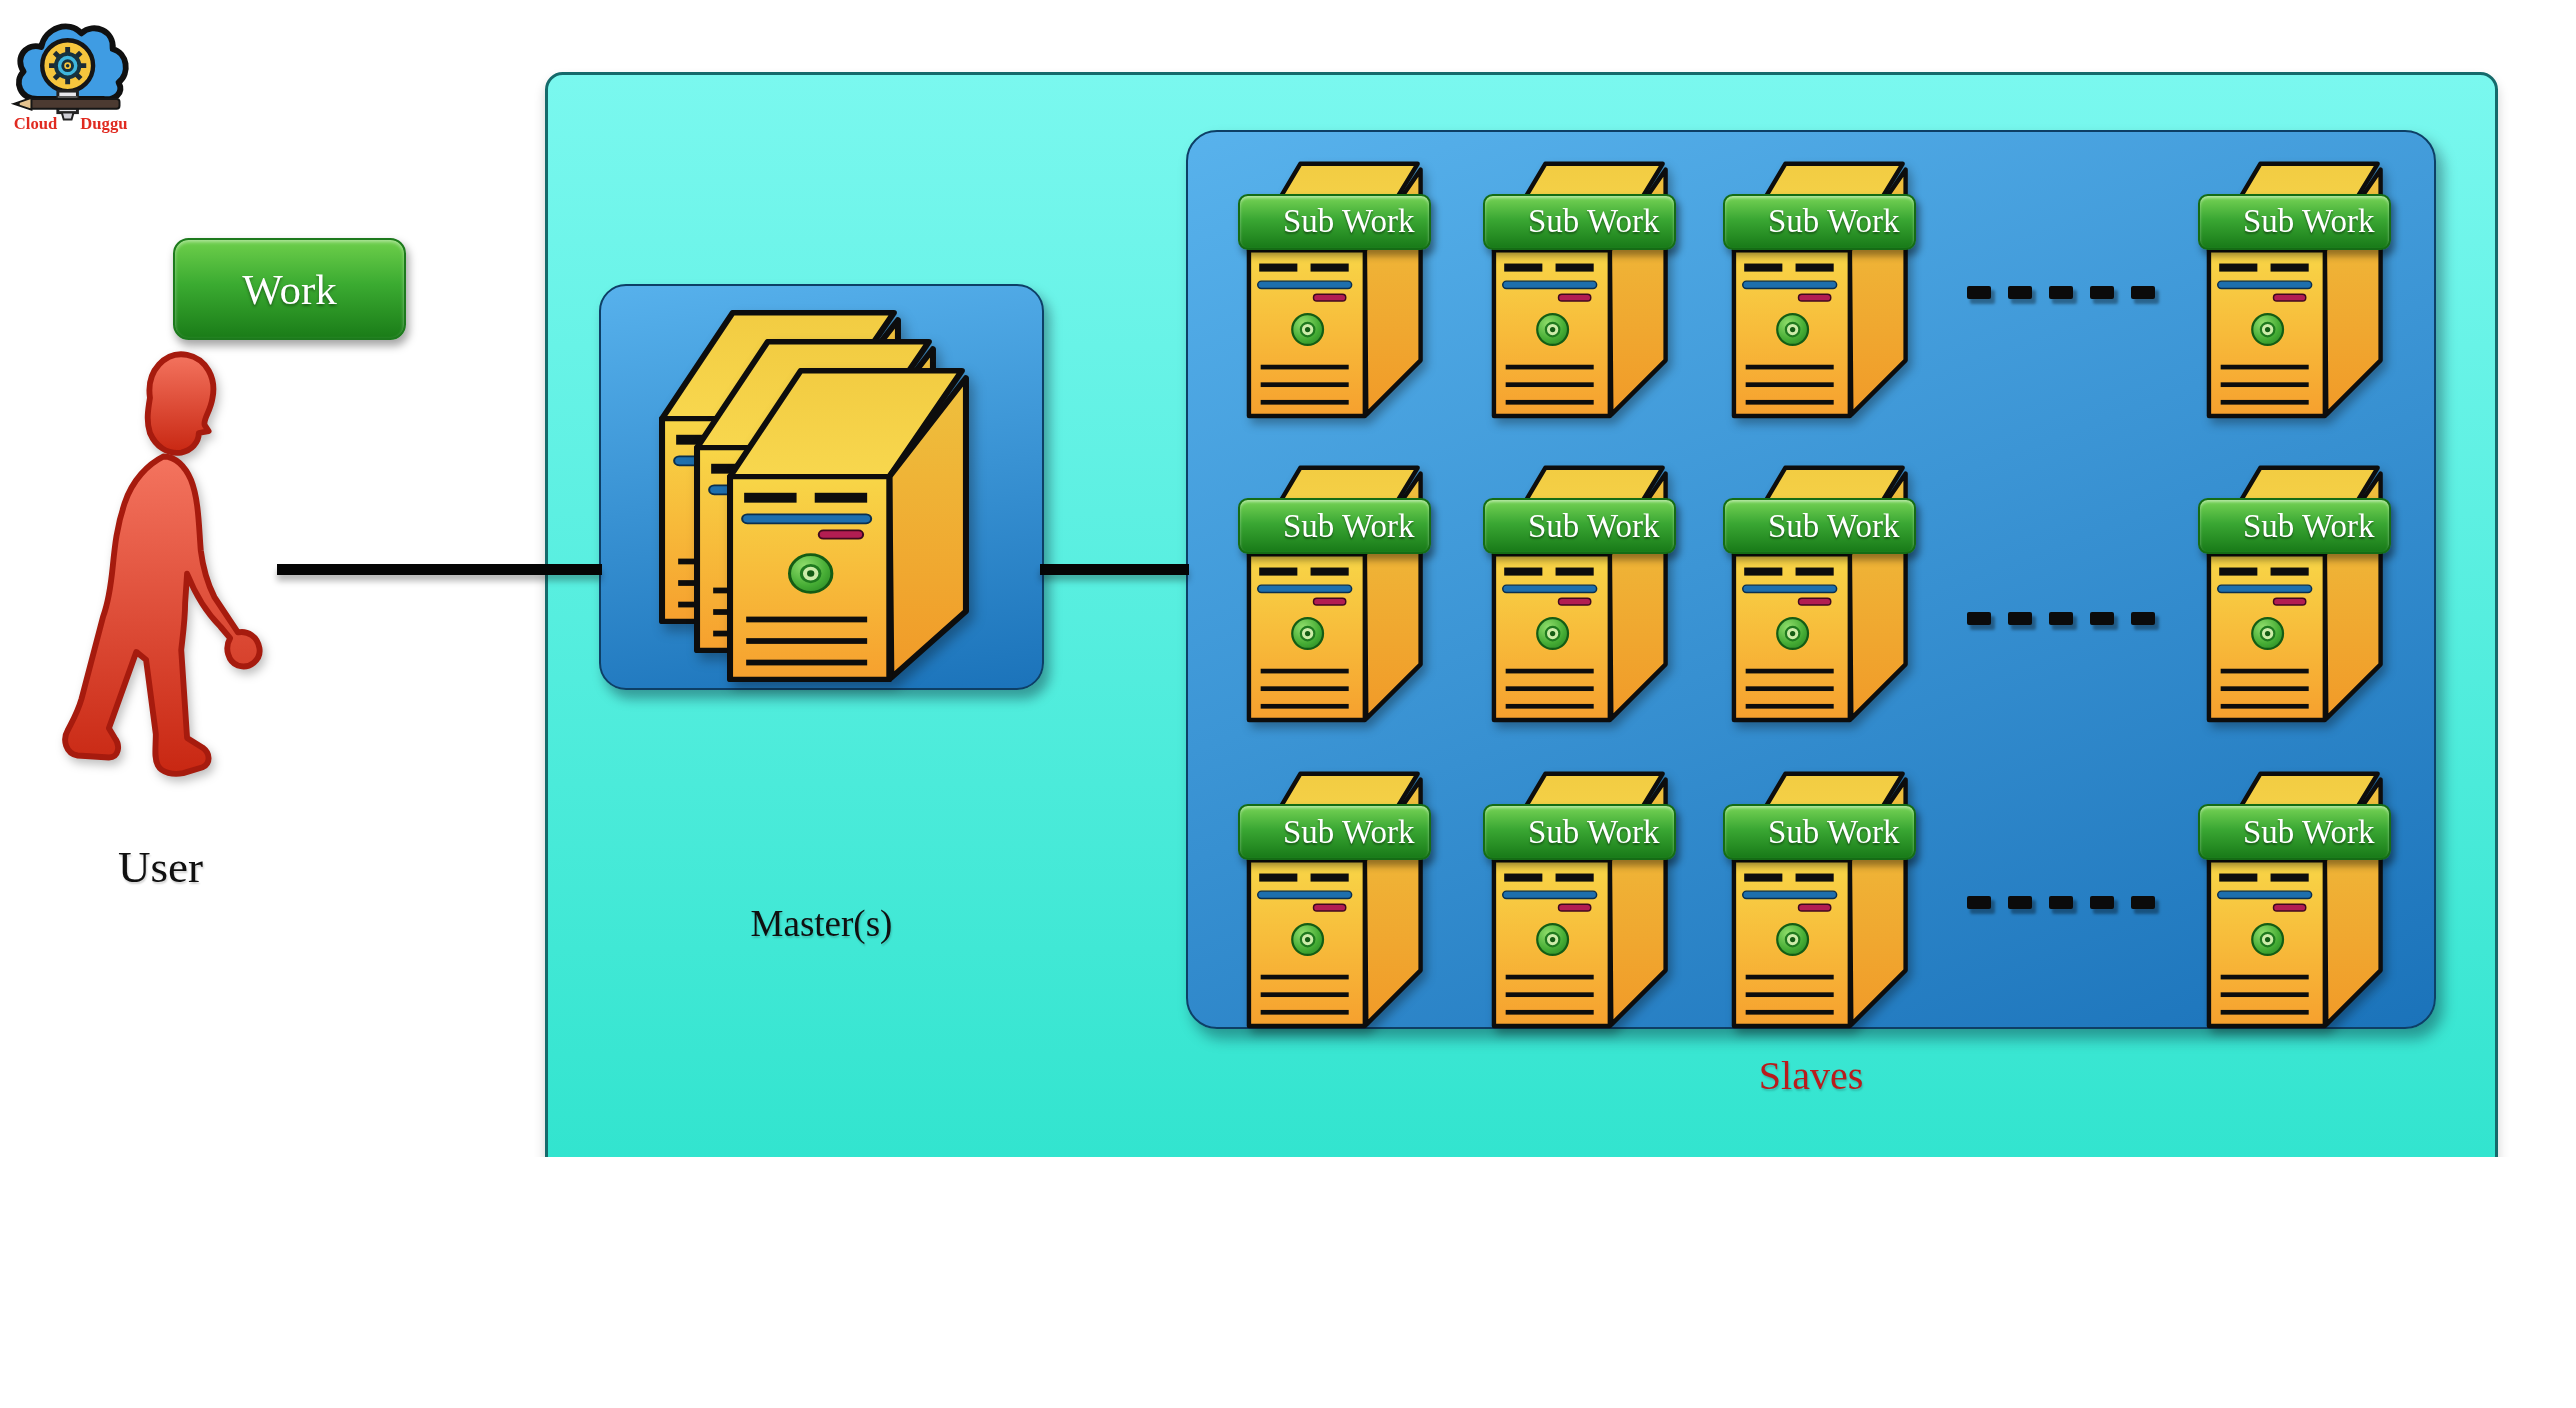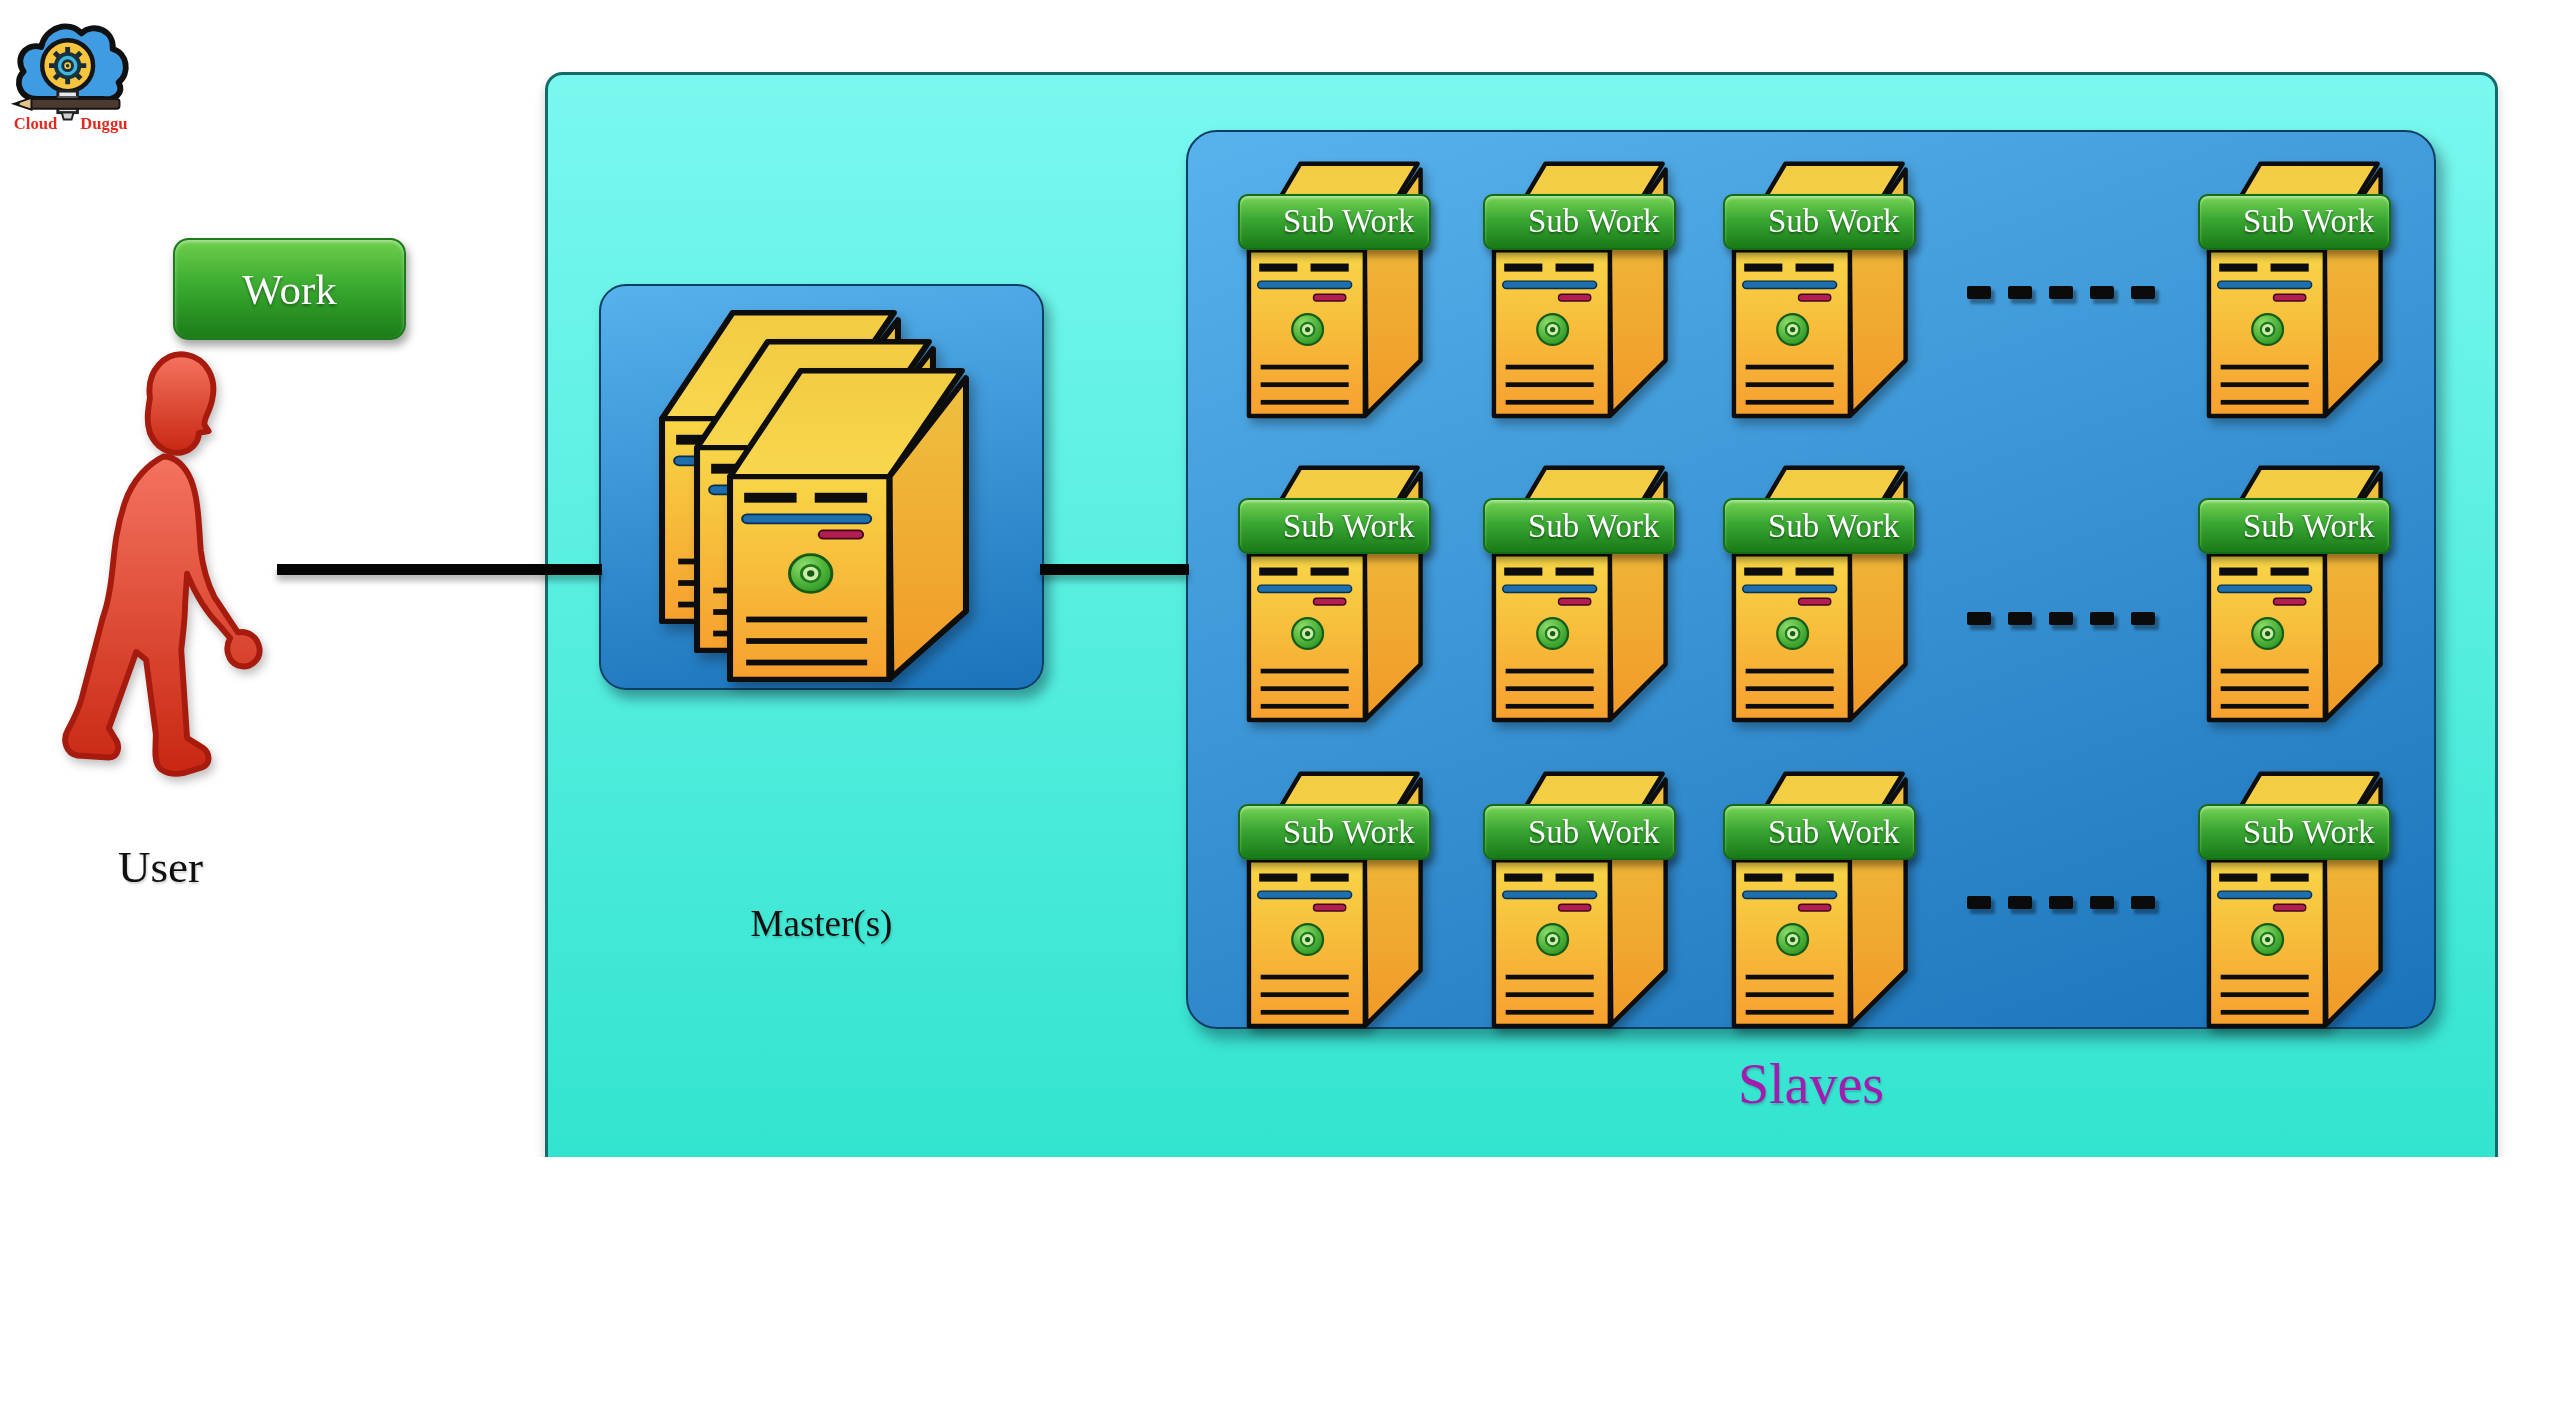--- a/index.html
+++ b/index.html
@@ -64,21 +64,21 @@
 
   
   .dash-group{position:absolute;left:779px;width:188px;height:12.7px;display:flex;gap:17.6px;}
   .dash{width:23.5px;height:12.7px;background:#0b0b0b;border-radius:2px;
     box-shadow:3.9px 4.9px 2.9px rgba(0,0,0,.35);}
 
   
   .master-label{position:absolute;left:599px;top:868px;width:445px;text-align:center;
     font-size:37px;color:#101010;text-shadow:1px 2px 2px rgba(0,0,0,.18);margin-top:34px;}
   .slaves-label{position:absolute;left:1186px;top:1052px;width:1250px;text-align:center;
-    font-size:56px;color:#a21caf;text-shadow:1px 2px 2px rgba(0,0,0,.18);}
+    font-size:40px;color:#b91c1c;text-shadow:1px 2px 2px rgba(0,0,0,.18);}
   .title{position:absolute;left:545px;top:1249px;width:1953px;text-align:center;
     font-size:76px;color:#ec2a23;text-shadow:2px 2.9px 3.9px rgba(0,0,0,.28);}
   .title span{text-decoration:underline;text-decoration-thickness:6.8px;text-underline-offset:15.6px;}
 </style>
 </head>
 <body>
 
 <svg width="0" height="0" style="position:absolute" aria-hidden="true">
   <defs>
     <linearGradient id="gFront" x1="0" y1="0" x2="0" y2="1">

